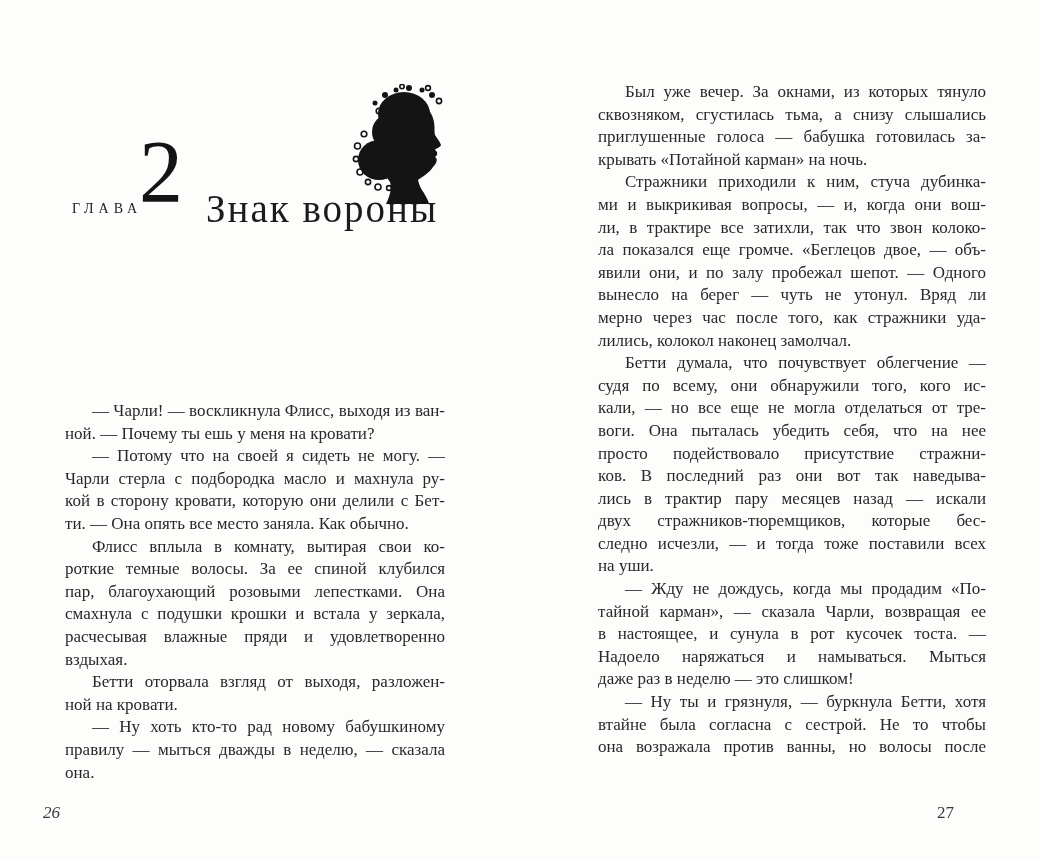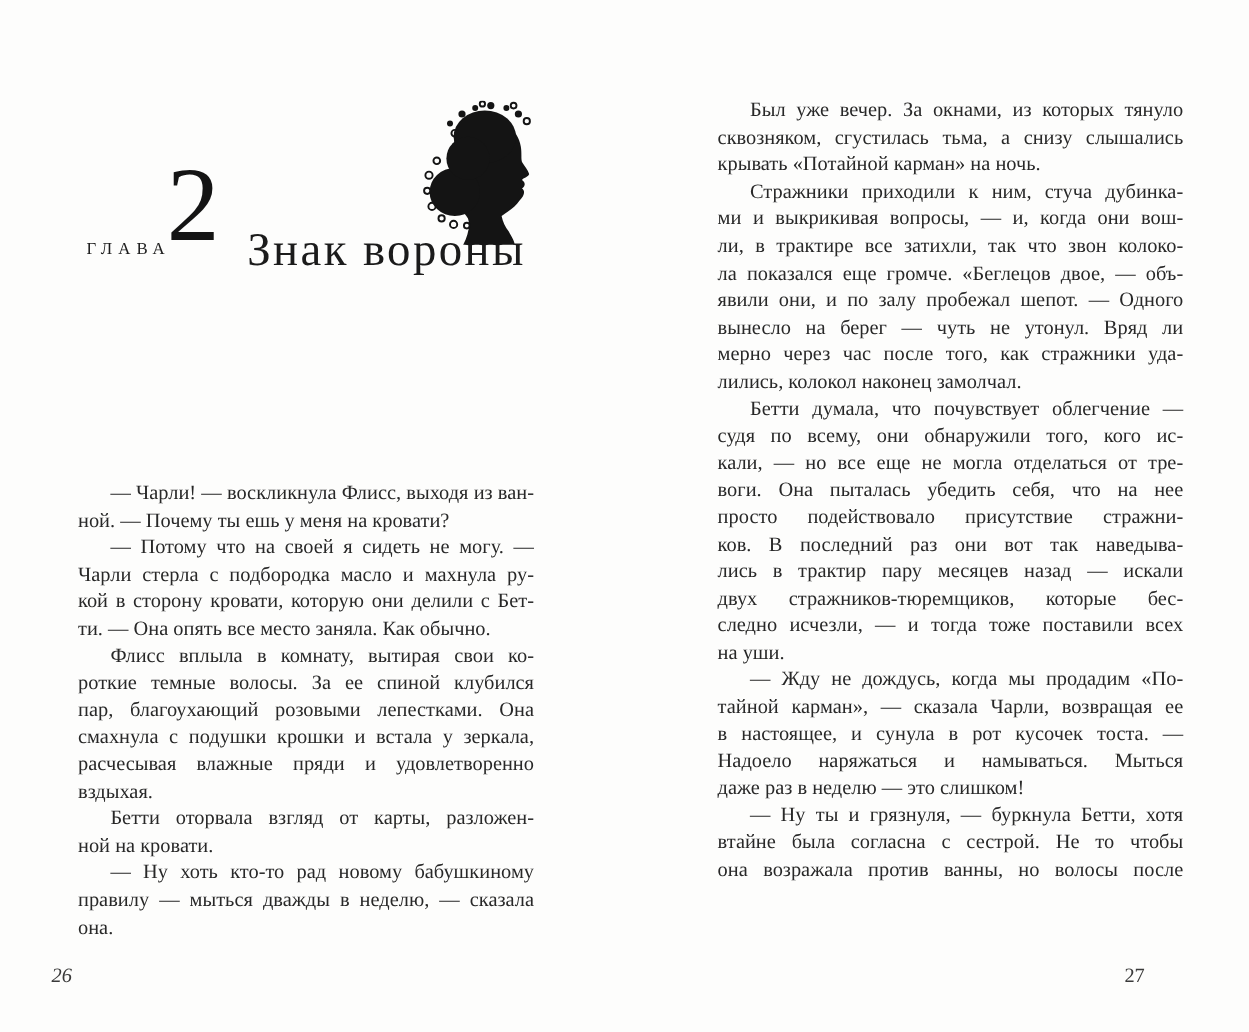--- a/index.html
+++ b/index.html
@@ -97,30 +97,31 @@
       <div class="line indent">— Потому что на своей я сидеть не могу. —</div>
       <div class="line">Чарли стерла с подбородка масло и махнула ру-</div>
       <div class="line">кой в сторону кровати, которую они делили с Бет-</div>
       <div class="line end">ти. — Она опять все место заняла. Как обычно.</div>
       <div class="line indent">Флисс вплыла в комнату, вытирая свои ко-</div>
       <div class="line">роткие темные волосы. За ее спиной клубился</div>
       <div class="line">пар, благоухающий розовыми лепестками. Она</div>
       <div class="line">смахнула с подушки крошки и встала у зеркала,</div>
       <div class="line">расчесывая влажные пряди и удовлетворенно</div>
       <div class="line end">вздыхая.</div>
-      <div class="line indent">Бетти оторвала взгляд от карты, разложен-</div>
+      <div class="line indent">Бетти оторвала взгляд от выходя, разложен-</div>
       <div class="line end">ной на кровати.</div>
       <div class="line indent">— Ну хоть кто-то рад новому бабушкиному</div>
       <div class="line">правилу — мыться дважды в неделю, — сказала</div>
       <div class="line end">она.</div>
     </div>
 
   <div class="textcol right">
       <div class="line indent">Был уже вечер. За окнами, из которых тянуло</div>
       <div class="line">сквозняком, сгустилась тьма, а снизу слышались</div>
+      <div class="line">приглушенные голоса — бабушка готовилась за-</div>
       <div class="line end">крывать «Потайной карман» на ночь.</div>
       <div class="line indent">Стражники приходили к ним, стуча дубинка-</div>
       <div class="line">ми и выкрикивая вопросы, — и, когда они вош-</div>
       <div class="line">ли, в трактире все затихли, так что звон колоко-</div>
       <div class="line">ла показался еще громче. «Беглецов двое, — объ-</div>
       <div class="line">явили они, и по залу пробежал шепот. — Одного</div>
       <div class="line">вынесло на берег — чуть не утонул. Вряд ли</div>
       <div class="line">мерно через час после того, как стражники уда-</div>
       <div class="line end">лились, колокол наконец замолчал.</div>
       <div class="line indent">Бетти думала, что почувствует облегчение —</div>

